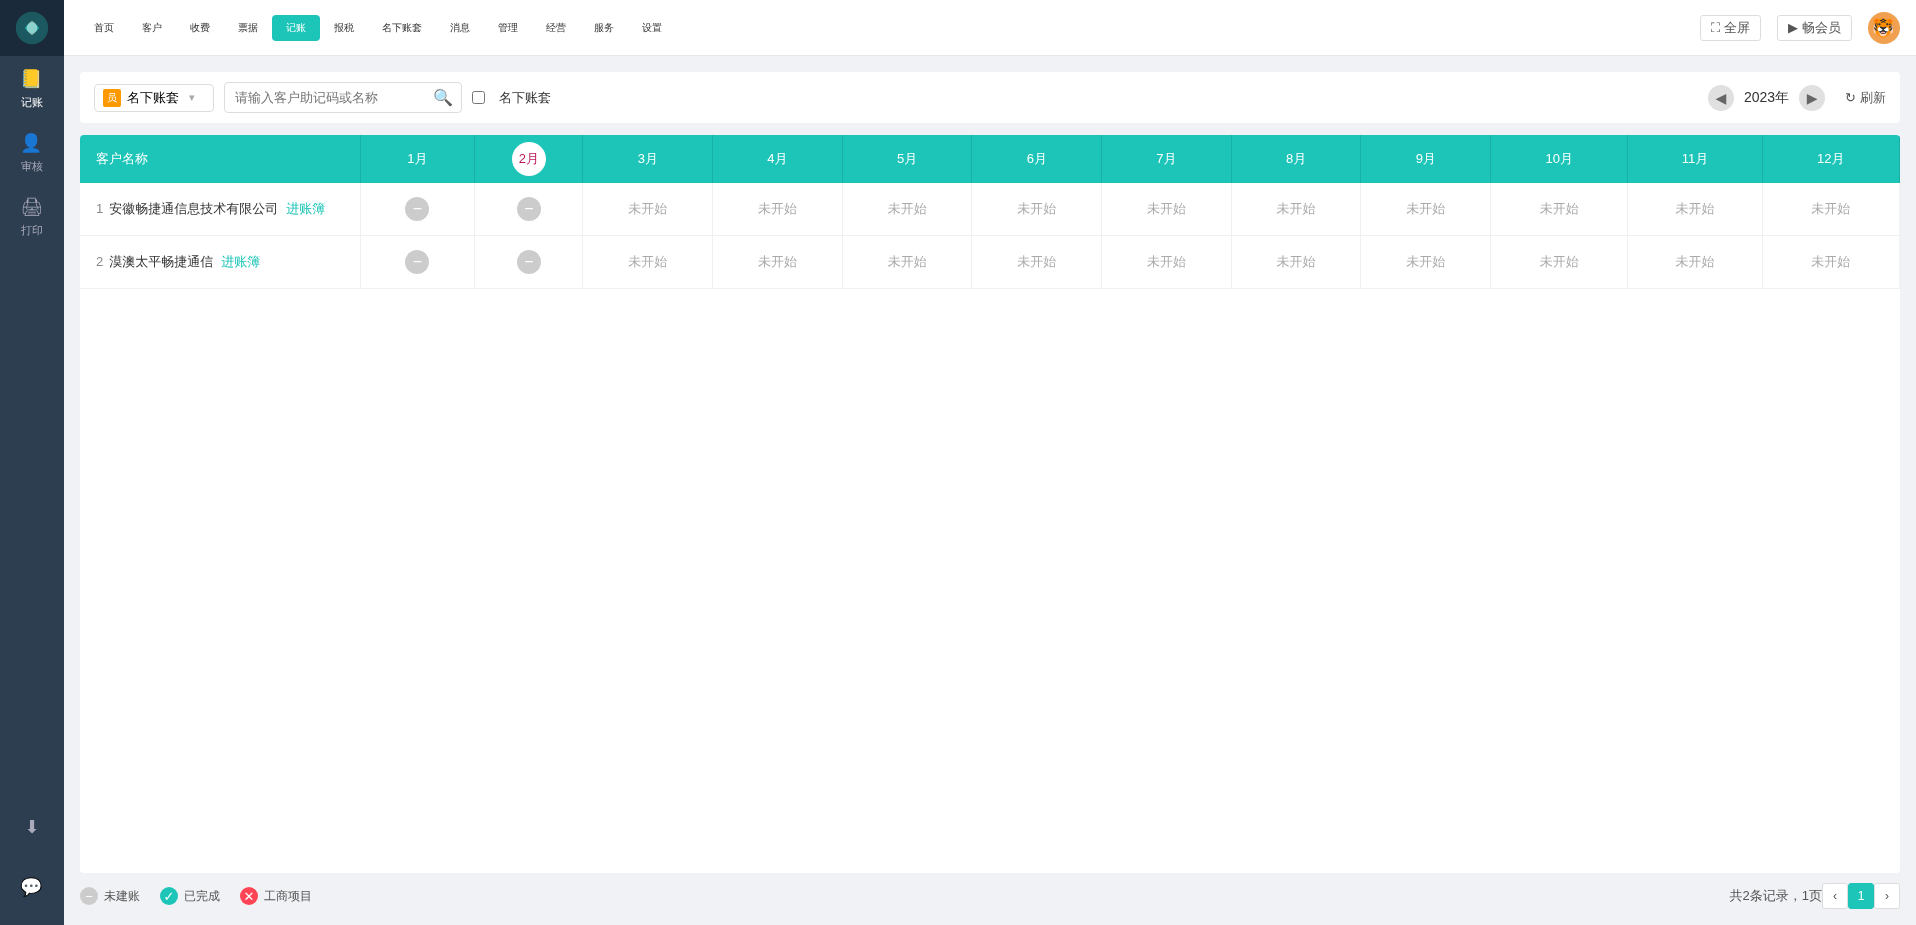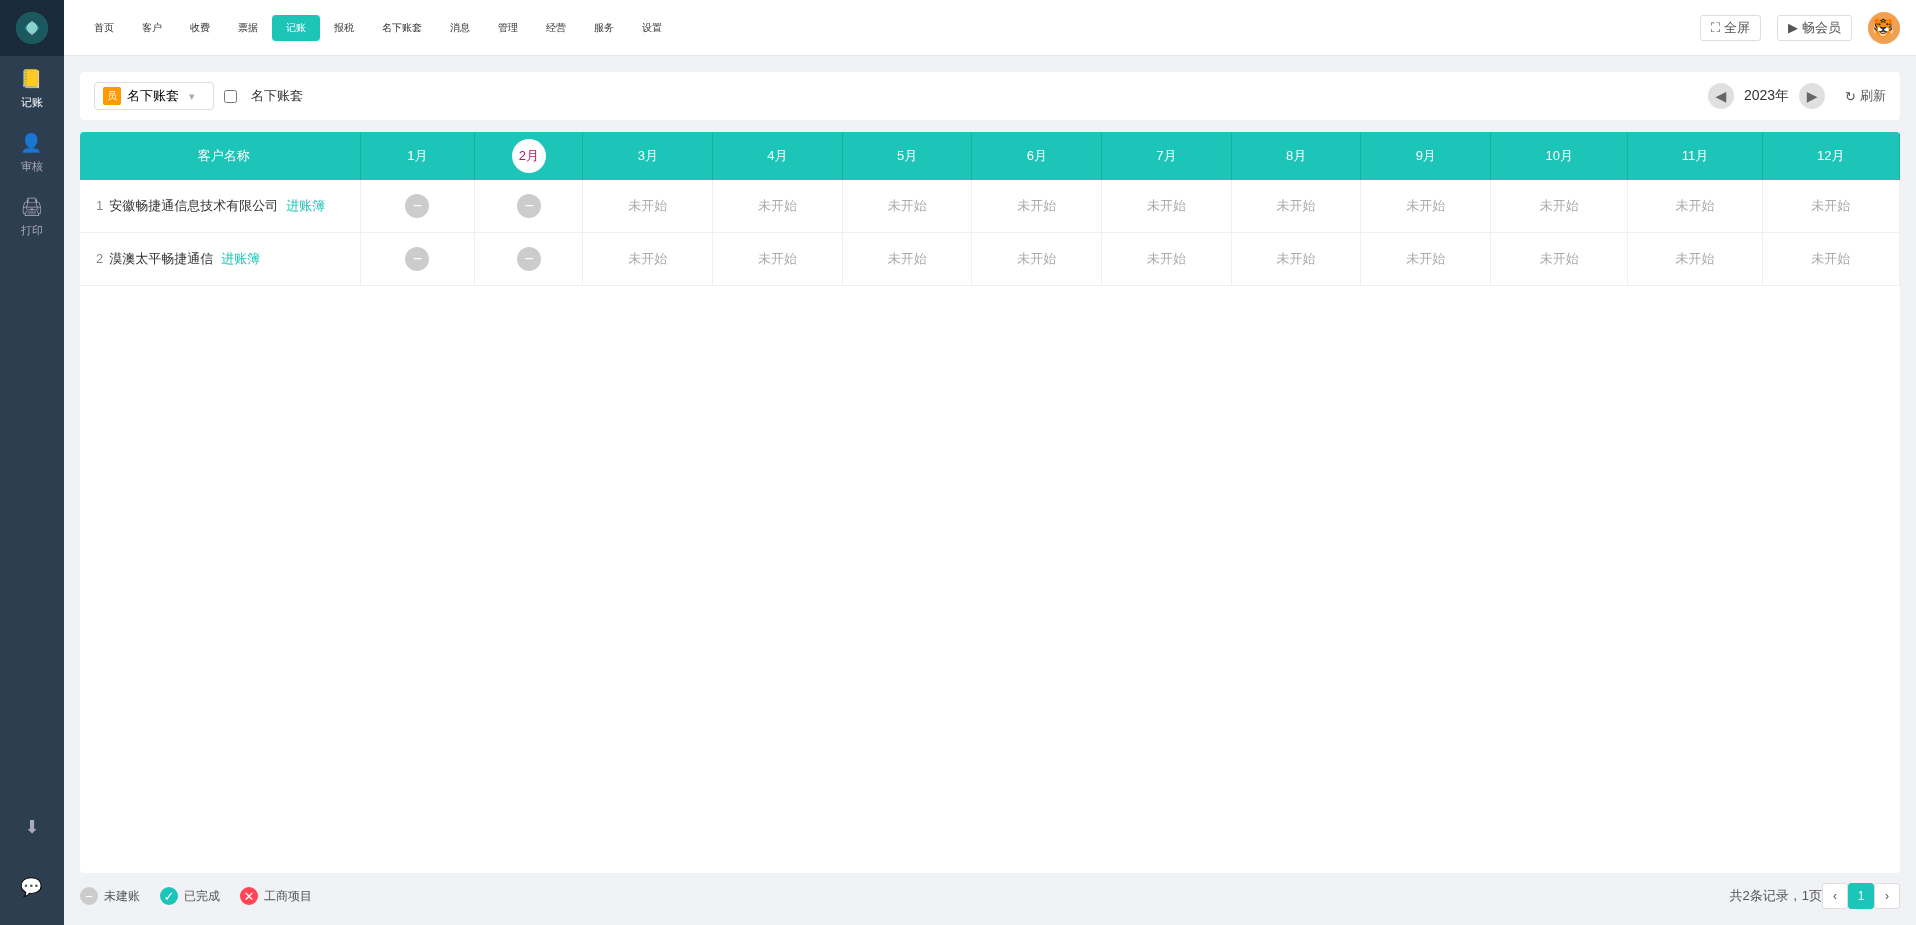--- a/index.html
+++ b/index.html
@@ -254,21 +254,21 @@
       background: #1dc5b8;
       color: #fff;
       padding: 12px 8px;
       text-align: center;
       font-weight: normal;
       font-size: 13px;
       border-right: 1px solid #18b0a5;
       white-space: nowrap;
     }
     .data-table th:first-child {
-      text-align: center;
+      text-align: left;
       padding-left: 16px;
       width: 280px;
       min-width: 280px;
     }
     .month-circle {
       display: inline-flex;
       align-items: center;
       justify-content: center;
       width: 34px;
       height: 34px;
@@ -417,20 +417,24 @@
     </div>
   </div>
 
   <div class="page-area">
 
     <div class="toolbar">
       <div class="employee-select">
         <div class="emp-icon">员</div>
         <span>名下账套</span>
         <span style="color:#aaa;font-size:11px;margin-left:4px;">▾</span>
+      </div>
+      <div class="search-input-wrap">
+        <input class="search-input" type="text" placeholder="请输入客户助记码或名称" style="">
+        <button class="search-btn">🔍</button>
       </div>
       <label class="checkbox-label">
         <input type="checkbox" style="">
         <span>名下账套</span>
       </label>
       <div class="year-nav">
         <div class="year-arrow">◀</div>
         <span class="year-text">2023年</span>
         <div class="year-arrow">▶</div>
       </div>

